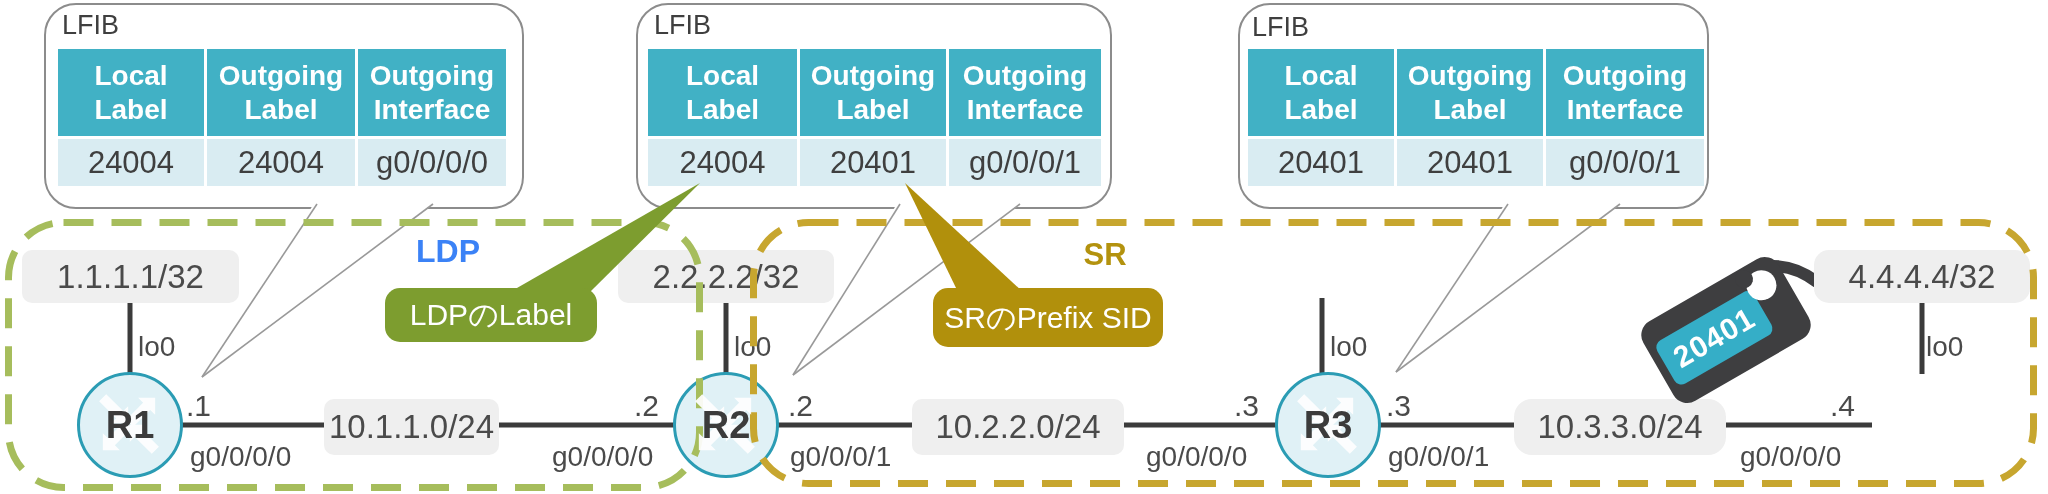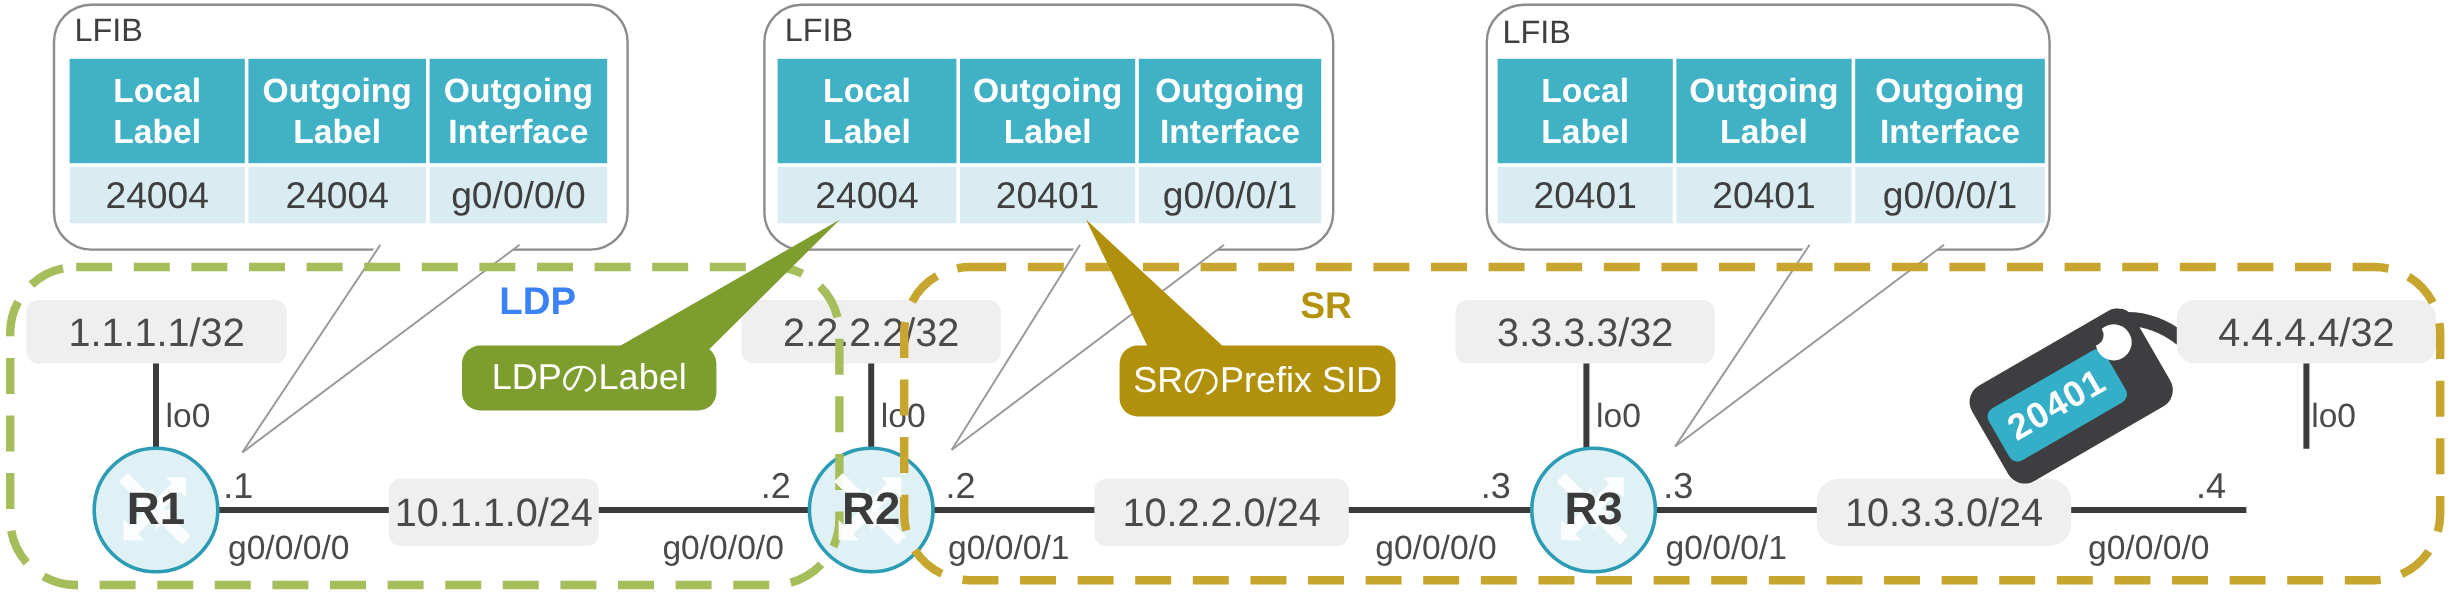--- a/index.html
+++ b/index.html
@@ -114,21 +114,20 @@
     <line x1="900" y1="204" x2="793" y2="375" stroke="#999" stroke-width="1.6"></line>
     <line x1="1020" y1="204" x2="793" y2="375" stroke="#999" stroke-width="1.6"></line>
 
     <polygon points="1506,202 1622,202 1396,372" fill="#fff"></polygon>
     <line x1="1508" y1="204" x2="1396" y2="372" stroke="#999" stroke-width="1.6"></line>
     <line x1="1620" y1="204" x2="1396" y2="372" stroke="#999" stroke-width="1.6"></line>
   </svg>
 
   <div class="gbox loopbox" style="left:22px;top:250px;width:217px;">1.1.1.1/32</div>
   <div class="gbox loopbox" style="left:618px;top:250px;width:216px;">2.2.2.2/32</div>
-  <div class="gbox loopbox" style="left:1213px;top:250px;width:216px;">3.3.3.3/32</div>
   <div class="gbox loopbox" style="left:1814px;top:250px;width:216px;border-radius:15px;">4.4.4.4/32</div>
 
   <div class="gbox subnetbox" style="left:324px;top:399px;width:175px;">10.1.1.0/24</div>
   <div class="gbox subnetbox" style="left:912px;top:399px;width:212px;">10.2.2.0/24</div>
   <div class="gbox subnetbox" style="left:1514px;top:399px;width:212px;border-radius:18px;">10.3.3.0/24</div>
 
   <div class="iftext" style="left:138px;top:332px;">lo0</div>
   <div class="iftext" style="left:734px;top:332px;">lo0</div>
   <div class="iftext" style="left:1330px;top:332px;">lo0</div>
   <div class="iftext" style="left:1926px;top:332px;">lo0</div>

